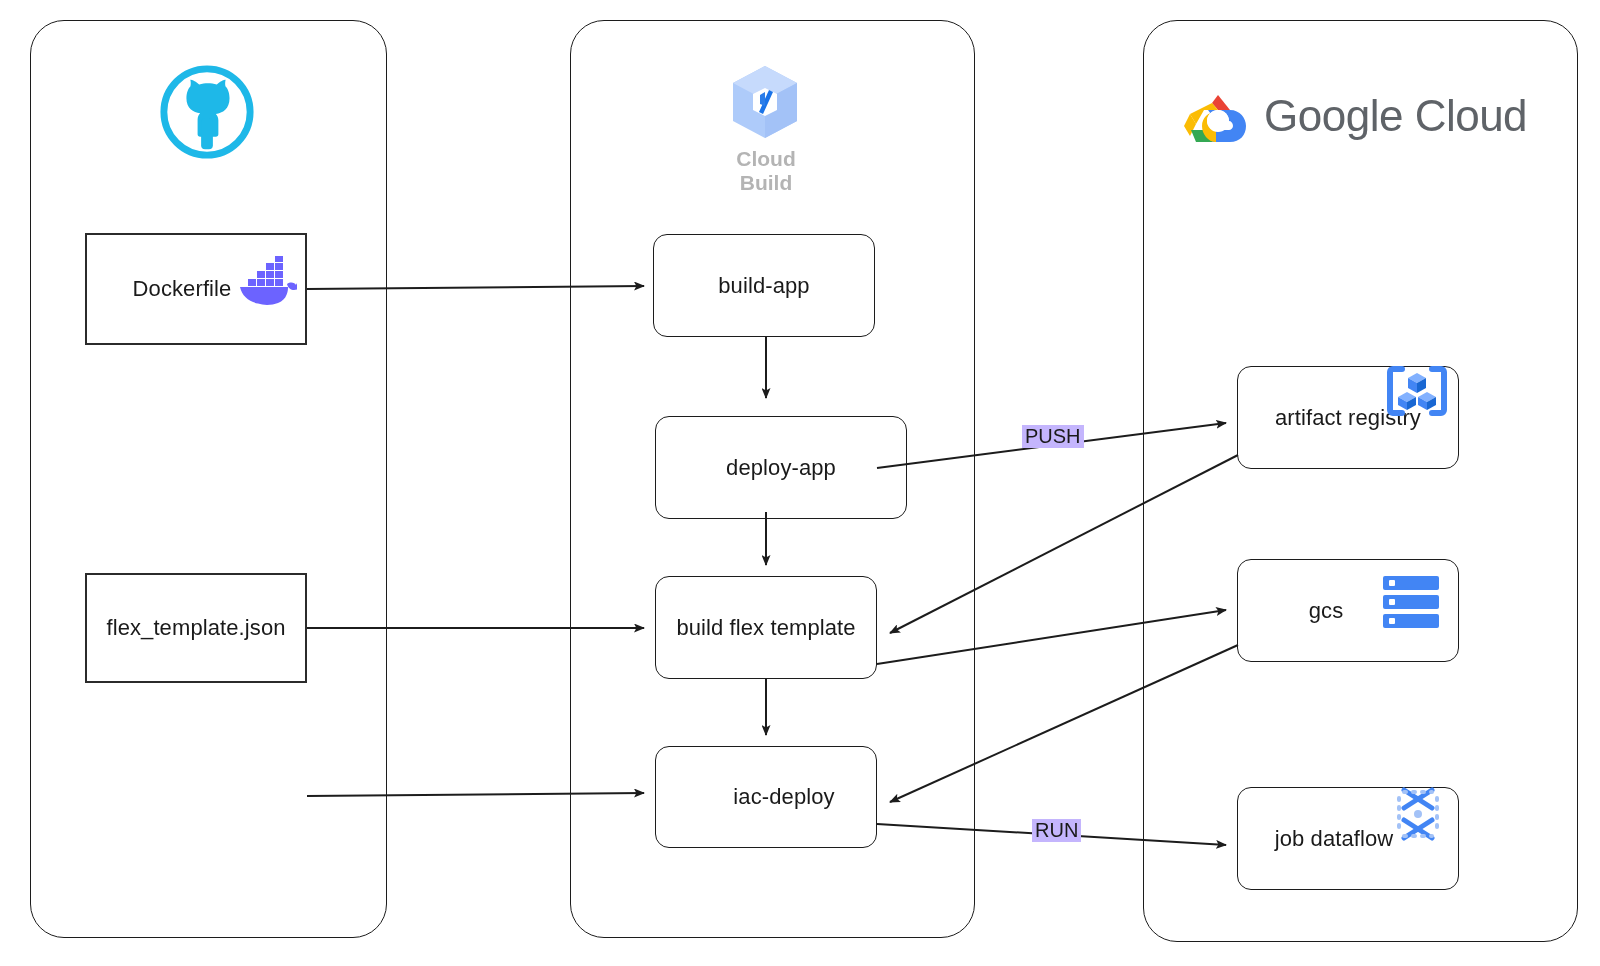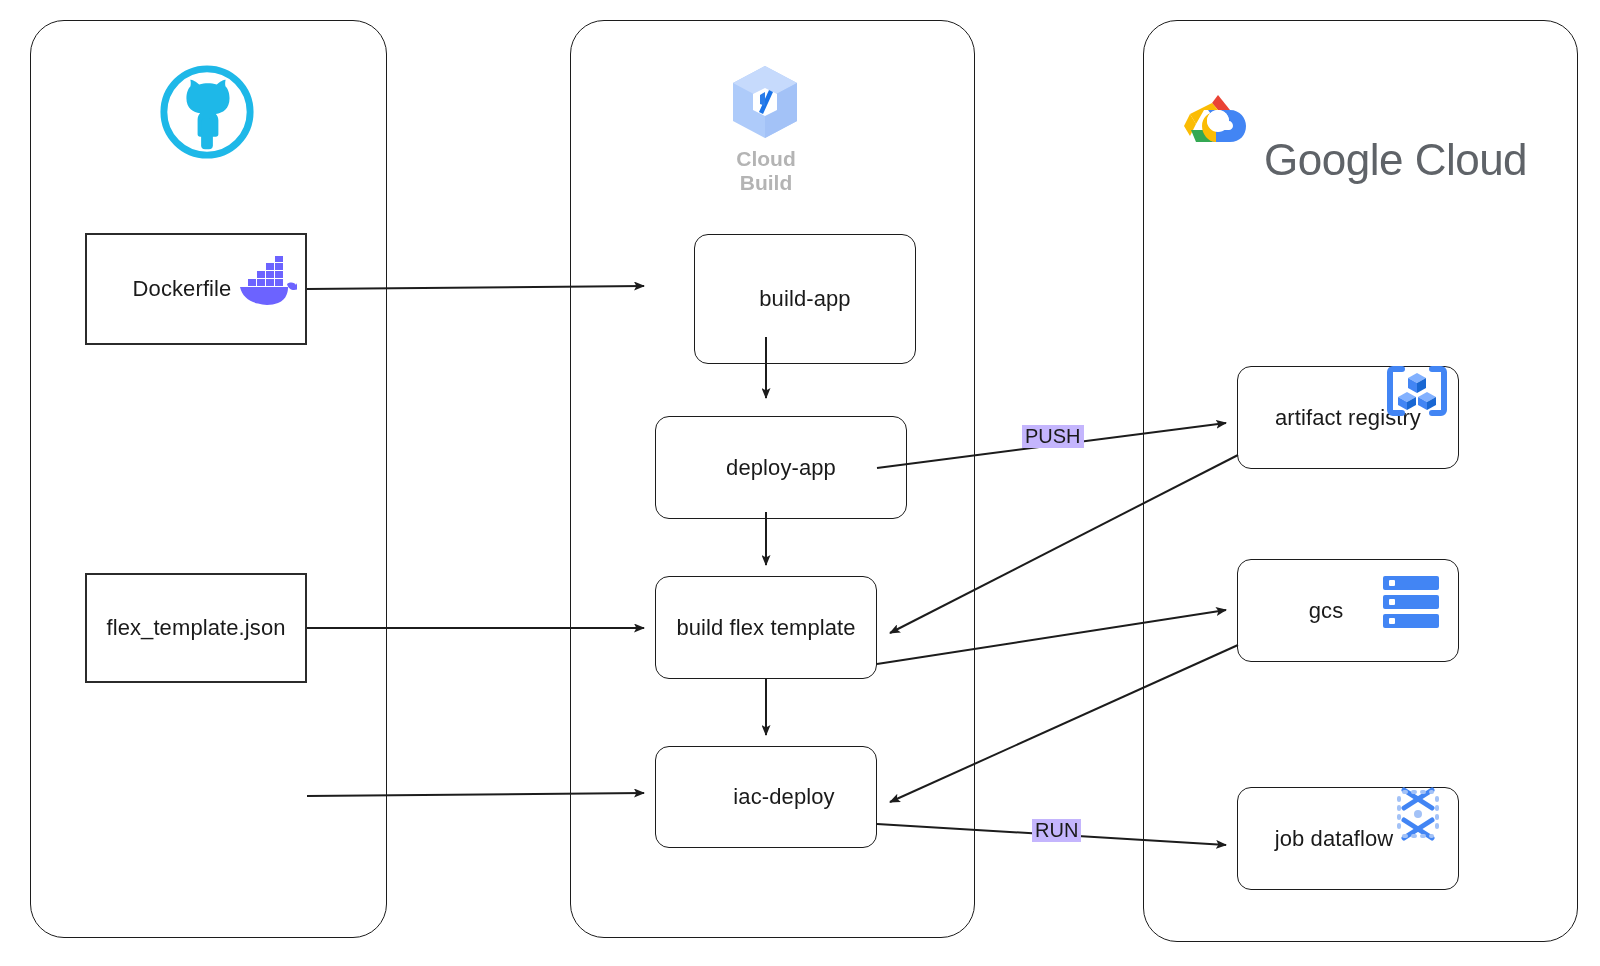--- a/index.html
+++ b/index.html
@@ -68,21 +68,20 @@
     line-height: 1.12;
     width: 160px;
   }
   
   .gc-word {
     position: absolute;
     font-size: 44px;
     color: #5f6368;
     letter-spacing: -0.5px;
     white-space: nowrap;
-    margin-top: 44px;
   }
   .gc-word .light { color: #5f6368; }
 
   
   #wires {
     position: absolute;
     left: 0; top: 0;
     width: 1600px;
     height: 966px;
     pointer-events: none;
@@ -166,21 +165,21 @@
         <path fill="#6c63ff" d="M52 29 c4-3 8-1 9 1 1-4 6-3 7-1 -1 4-5 6-9 6 -3 0-6-2-7-6 Z"></path>
       </svg>
     </span>
   </div>
 
   <div class="filebox" style="left:85px; top:573px; width:222px; height:110px;">
     <span class="boxlabel">flex_template.json</span>
   </div>
 
 
-  <div class="roundbox" style="left:694px; top:234px; width:222px; height:130px;">
+  <div class="roundbox" style="left:653px; top:234px; width:222px; height:103px;">
     <span class="boxlabel">build-app</span>
   </div>
 
   <div class="roundbox" style="left:655px; top:416px; width:252px; height:103px;align-items:center;">
     <span class="boxlabel">deploy-app</span>
   </div>
 
   <div class="roundbox" style="left:655px; top:576px; width:222px; height:103px;">
     <span class="boxlabel">build flex template</span>
   </div>

